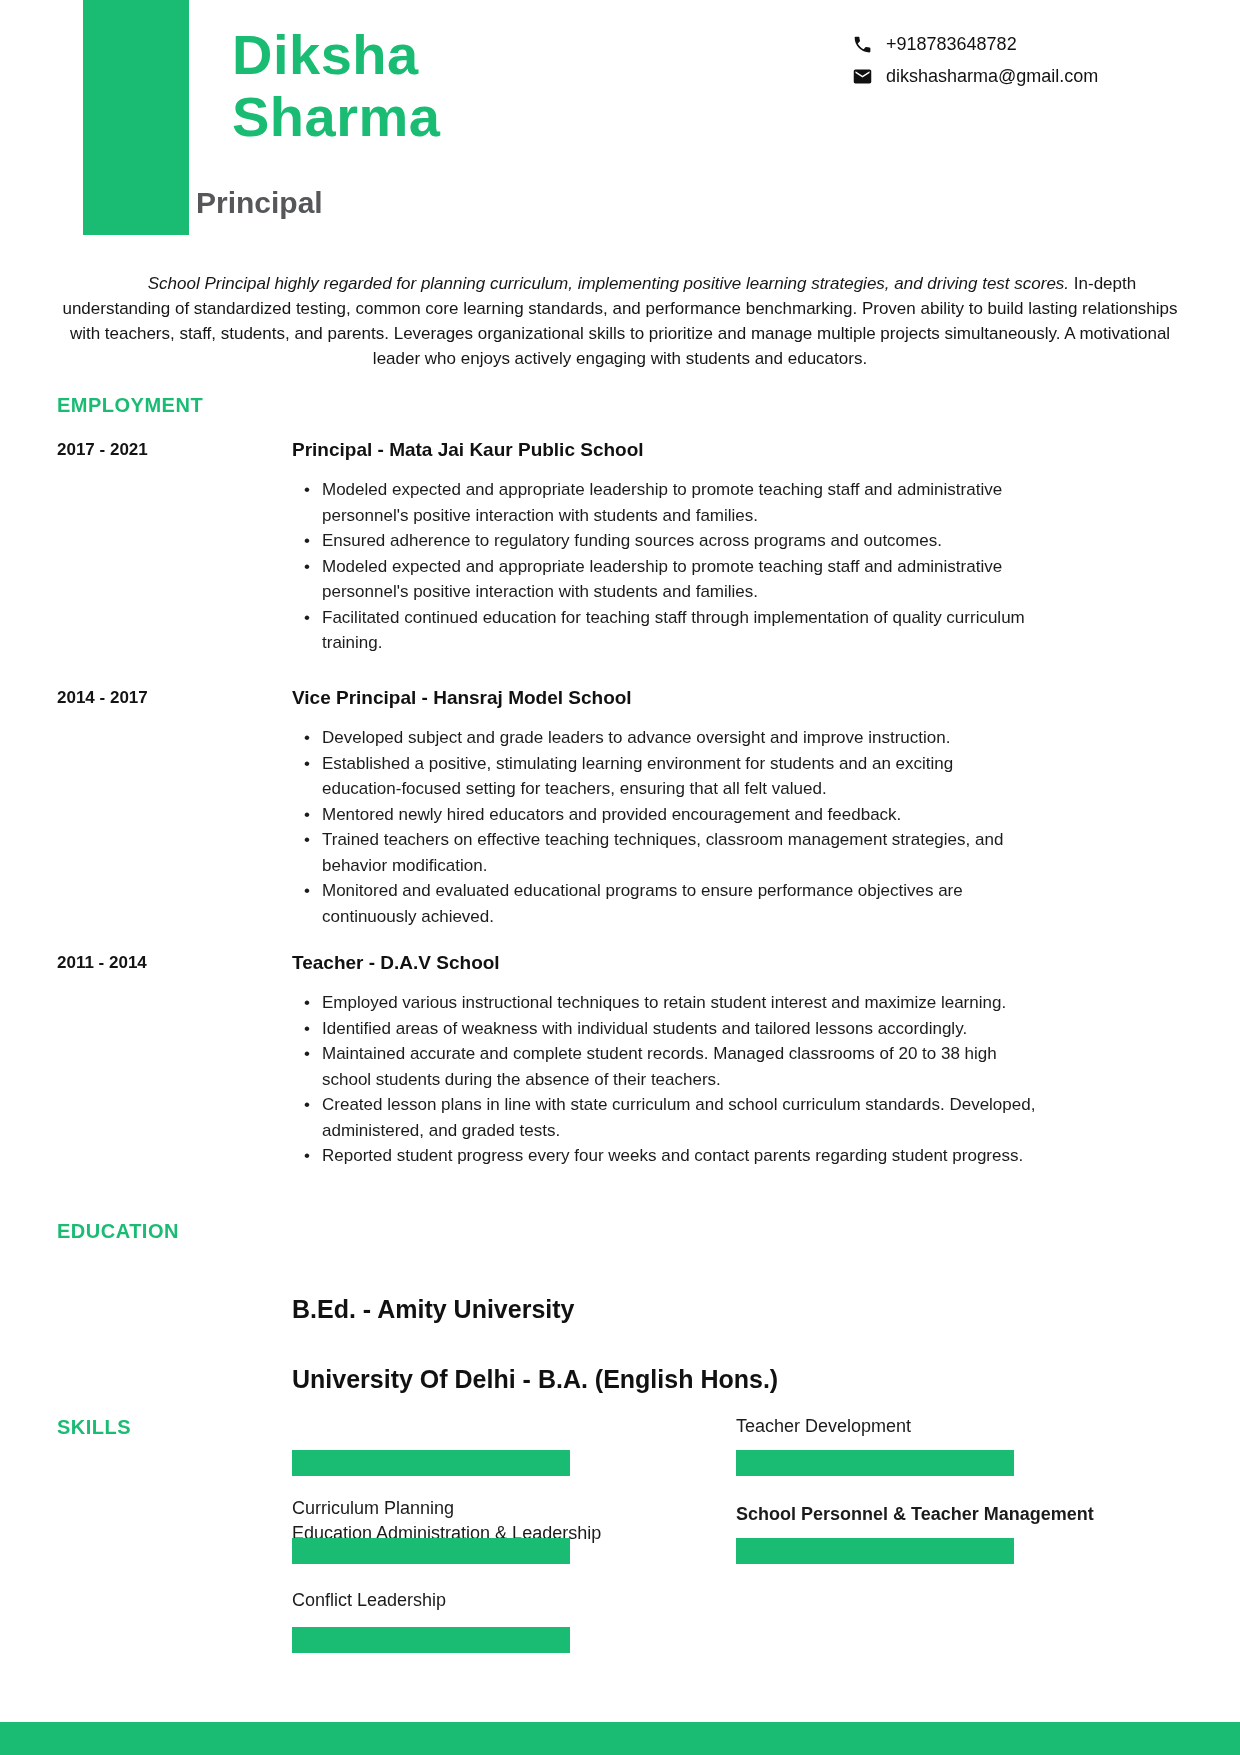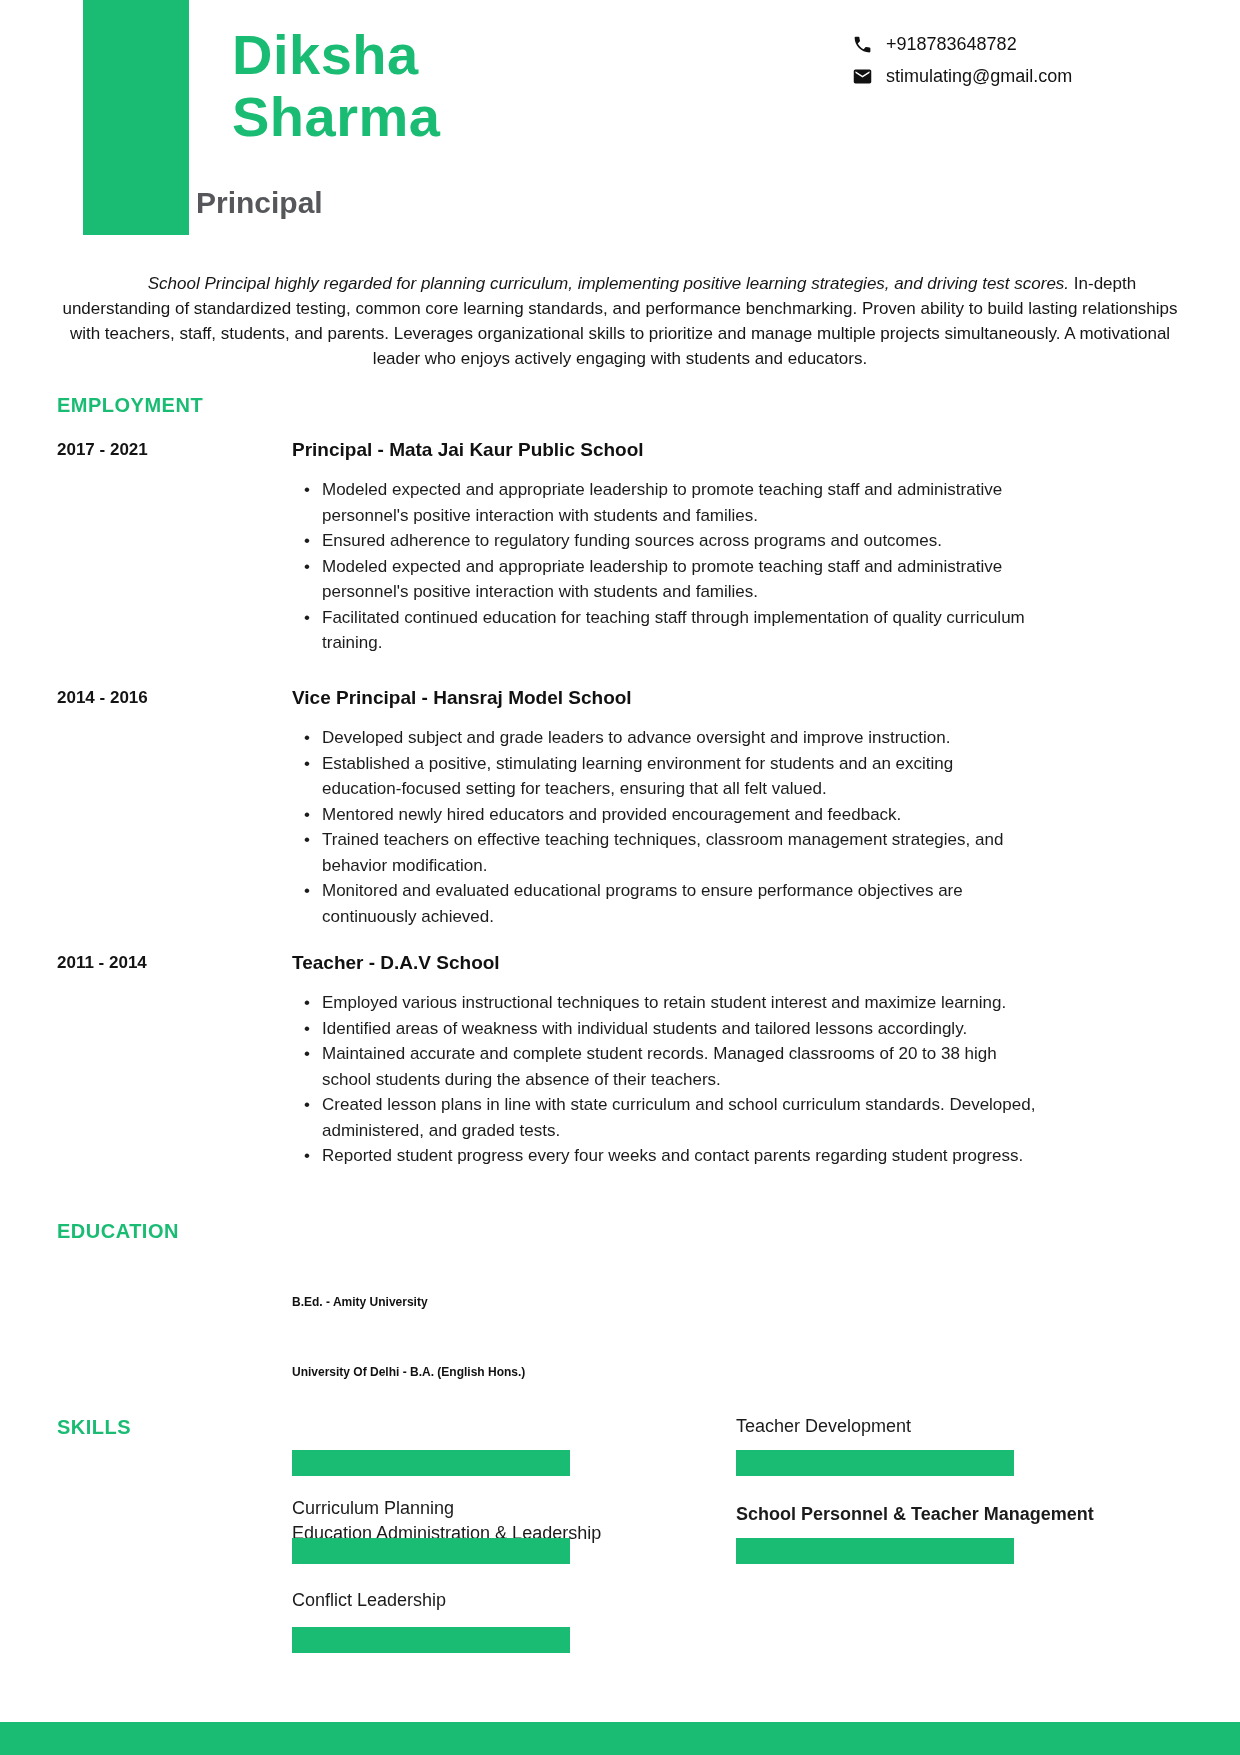--- a/index.html
+++ b/index.html
@@ -64,21 +64,21 @@
     font-size:17px;line-height:25.5px;color:#1c1c1c;
   }
   .job li::before{
     content:"\2022";
     position:absolute;left:12px;top:0;
     font-size:17px;color:#1c1c1c;
   }
   
   .edu-item{
     position:absolute;left:292px;
-    font-size:12px;font-weight:bold;color:#111111;
+    font-size:25px;font-weight:bold;color:#111111;
   }
   #edu-0{top:1295px;}
   #edu-1{top:1365px;}
   
   .skill-label{
     position:absolute;
     font-size:18px;color:#1b1b1b;
   }
   .skill-bar{
     position:absolute;width:278px;height:26px;
@@ -113,21 +113,21 @@
     <div class="contact-row">
       <svg viewBox="0 0 24 24" fill="#111111" xmlns="http://www.w3.org/2000/svg">
         <path d="M6.62 10.79c1.44 2.83 3.76 5.14 6.59 6.59l2.2-2.21c.27-.27.67-.36 1.02-.24 1.12.37 2.33.57 3.57.57.55 0 1 .45 1 1V20c0 .55-.45 1-1 1-9.39 0-17-7.61-17-17 0-.55.45-1 1-1h3.5c.55 0 1 .45 1 1 0 1.25.2 2.45.57 3.57.11.35.03.74-.25 1.02l-2.2 2.2z"></path>
       </svg>
       <span>+918783648782</span>
     </div>
     <div class="contact-row">
       <svg viewBox="0 0 24 24" fill="#111111" xmlns="http://www.w3.org/2000/svg">
         <path d="M20 4H4c-1.1 0-1.99.9-1.99 2L2 18c0 1.1.9 2 2 2h16c1.1 0 2-.9 2-2V6c0-1.1-.9-2-2-2zm0 4l-8 5-8-5V6l8 5 8-5v2z"></path>
       </svg>
-      <span>stimulating@gmail.com</span>
+      <span>dikshasharma@gmail.com</span>
     </div>
   </div>
 
   <p class="summary"><span class="lead">School Principal highly regarded for planning curriculum, implementing positive learning strategies, and driving test scores.</span><span> In-depth understanding of standardized testing, common core learning standards, and performance benchmarking. Proven ability to build lasting relationships with teachers, staff, students, and parents. Leverages organizational skills to prioritize and manage multiple projects simultaneously. A motivational leader who enjoys actively engaging with students and educators.</span></p>
 
   <div class="section-heading" id="employment-heading">EMPLOYMENT</div>
 
   <div class="job" id="job-0">
     <div class="job-dates">2017 - 2021</div>
     <div>
@@ -135,21 +135,21 @@
       <ul>
         <li>Modeled expected and appropriate leadership to promote teaching staff and administrative personnel's positive interaction with students and families.</li>
         <li>Ensured adherence to regulatory funding sources across programs and outcomes.</li>
         <li>Modeled expected and appropriate leadership to promote teaching staff and administrative personnel's positive interaction with students and families.</li>
         <li>Facilitated continued education for teaching staff through implementation of quality curriculum training.</li>
       </ul>
     </div>
   </div>
 
   <div class="job" id="job-1">
-    <div class="job-dates">2014 - 2016</div>
+    <div class="job-dates">2014 - 2017</div>
     <div>
       <div class="job-title">Vice Principal - Hansraj Model School</div>
       <ul>
         <li>Developed subject and grade leaders to advance oversight and improve instruction.</li>
         <li>Established a positive, stimulating learning environment for students and an exciting education-focused setting for teachers, ensuring that all felt valued.</li>
         <li>Mentored newly hired educators and provided encouragement and feedback.</li>
         <li>Trained teachers on effective teaching techniques, classroom management strategies, and behavior modification.</li>
         <li>Monitored and evaluated educational programs to ensure performance objectives are continuously achieved.</li>
       </ul>
     </div>

